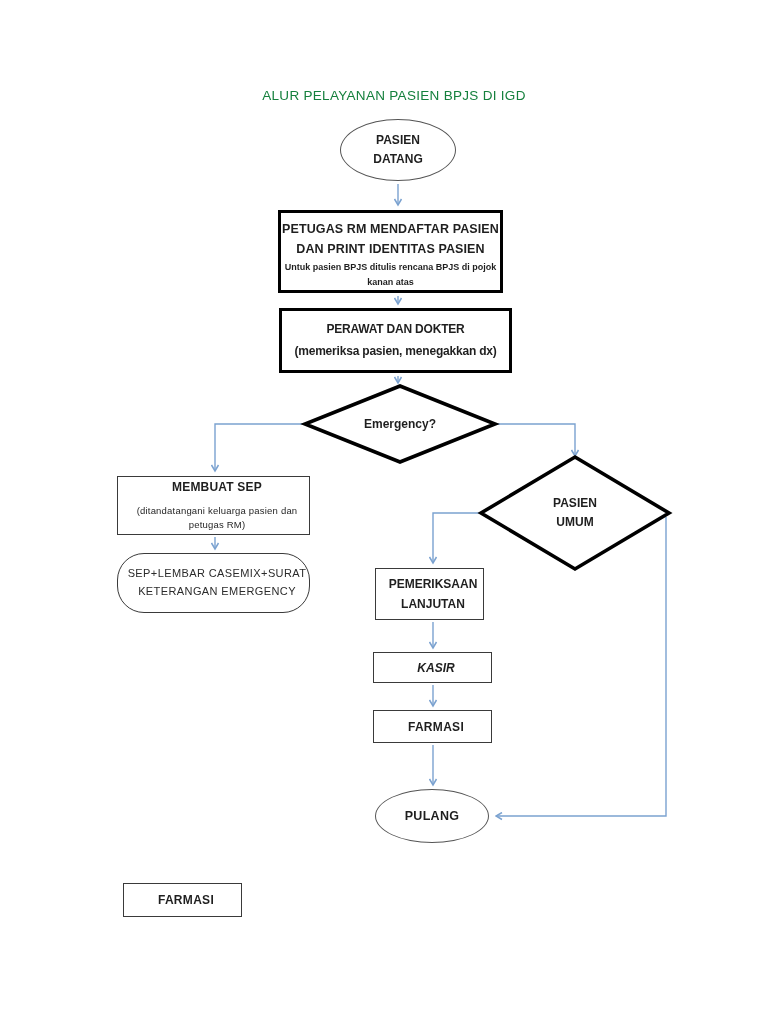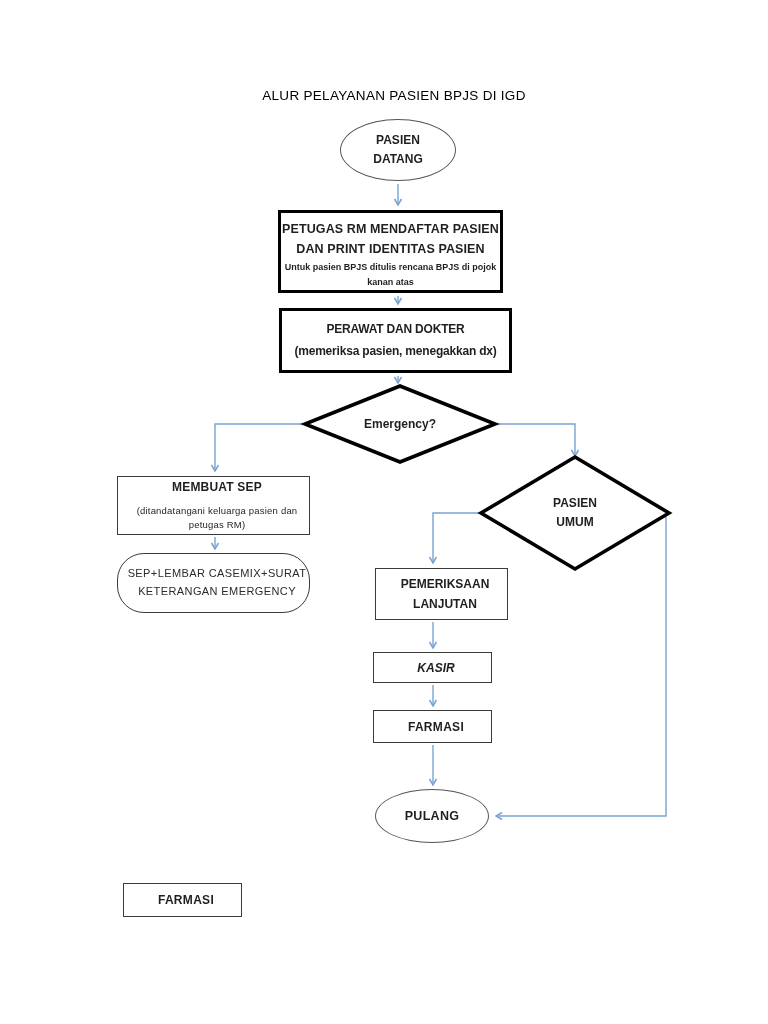--- a/index.html
+++ b/index.html
@@ -11,37 +11,37 @@
   }
   *{box-sizing:border-box;margin:0;padding:0;}
   html,body{background:#ffffff;}
   body{font-family:"Liberation Sans","DejaVu Sans",sans-serif;color:var(--text);}
   .page{position:relative;width:768px;height:1024px;background:#ffffff;overflow:hidden;}
 
   .abs{position:absolute;}
   .center-flex{display:flex;flex-direction:column;align-items:center;justify-content:center;text-align:center;}
 
   .title{left:214px;top:88px;width:360px;text-align:center;font-size:13.5px;
-         letter-spacing:.3px;color:#000000;font-weight:400;}
+         letter-spacing:.3px;color:#15803d;font-weight:400;}
 
   
   .ellipse{border:1px solid var(--ellipse_border);border-radius:50%;background:#fff;}
   .rect-thick{border:3px solid var(--shape_border);background:#fff;}
   .rect-thin{border:1.5px solid var(--thin_border);background:#fff;padding-left:7px;}
 
   .node-start{left:340px;top:119px;width:116px;height:62px;font-weight:bold;font-size:12px;line-height:1.55;}
   .node-register{left:278px;top:210px;width:225px;height:83px;padding-top:5px;}
   .node-register .big{font-weight:bold;font-size:12.5px;line-height:1.6;letter-spacing:.1px;}
   .node-register .small{font-weight:bold;font-size:9px;line-height:1.45;margin-top:2px;}
   .node-examine{left:279px;top:308px;width:233px;height:65px;font-weight:bold;font-size:12px;line-height:1.8;letter-spacing:-.2px;}
   .node-sep{left:117px;top:476px;width:193px;height:59px;}
   .node-sep .big{font-weight:bold;font-size:12px;letter-spacing:.2px;}
   .node-sep .small{font-size:9.5px;line-height:1.45;margin-top:10px;letter-spacing:.2px;}
   .node-sepdocs{left:117px;top:553px;width:193px;height:60px;font-size:11px;line-height:1.6;letter-spacing:.4px;color:#2b2b2b;border-radius:27px;}
-  .node-pemeriksaan{left:375px;top:568px;width:133px;height:52px;font-weight:bold;font-size:12px;line-height:1.7;}
+  .node-pemeriksaan{left:375px;top:568px;width:109px;height:52px;font-weight:bold;font-size:12px;line-height:1.7;}
   .node-kasir{left:373px;top:652px;width:119px;height:31px;font-weight:bold;font-size:12px;font-style:italic;}
   .node-farmasi{left:373px;top:710px;width:119px;height:33px;font-weight:bold;font-size:12px;letter-spacing:.3px;}
   .node-pulang{left:375px;top:789px;width:114px;height:54px;font-weight:bold;font-size:12.5px;letter-spacing:.3px;}
   .node-farmasi-legend{left:123px;top:883px;width:119px;height:34px;font-weight:bold;font-size:12px;letter-spacing:.3px;}
 
   .diamond-svg{position:absolute;overflow:visible;}
   .diamond-shape{fill:#ffffff;stroke:var(--shape_border);stroke-width:3.6;stroke-linejoin:miter;}
   .diamond-label{font-size:12px;font-weight:600;line-height:1.55;}
   .lbl-emergency{left:303px;top:386px;width:194px;height:76px;}
   .lbl-pasien-umum{left:479px;top:457px;width:192px;height:112px;font-weight:bold;}

